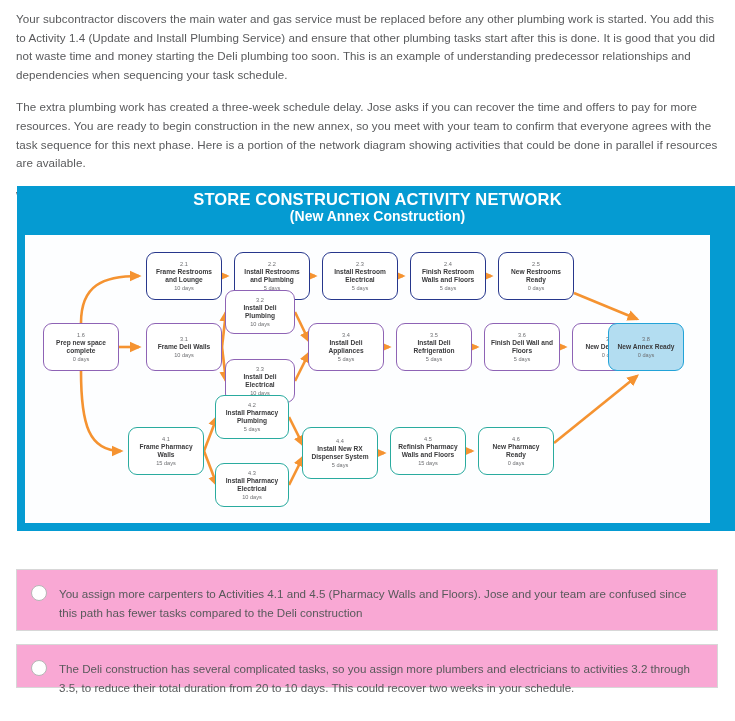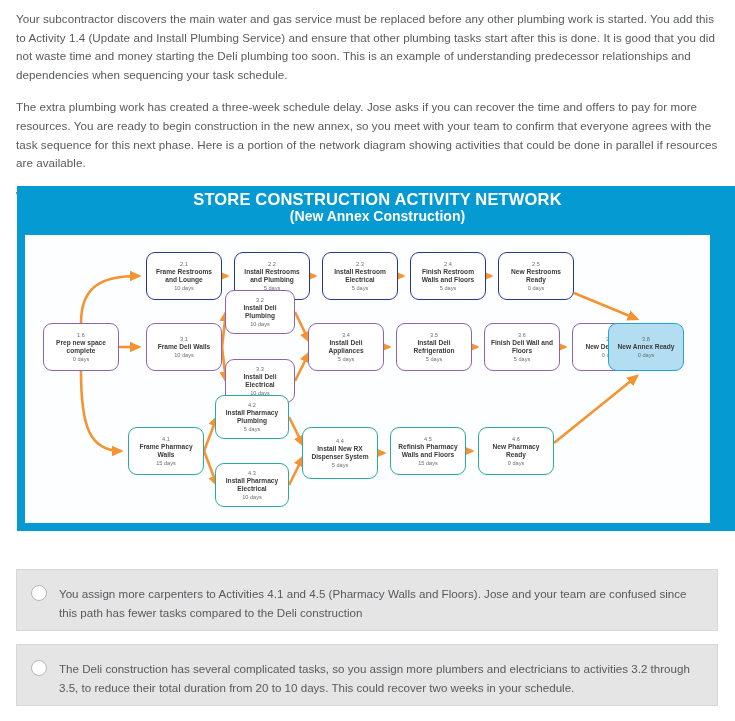--- a/index.html
+++ b/index.html
@@ -113,42 +113,42 @@
     background: #b3ddf1;
   }
 
   
   .option {
     position: absolute;
     left: 16px;
     width: 702px;
     box-sizing: border-box;
     border: 1px solid #d7d7d7;
-    background: #e5e5e5;
+    background: #f9a8d4;
     display: flex;
     align-items: flex-start;
     padding: 14px 16px 14px 14px;
   }
   .radio {
     flex: 0 0 auto;
     width: 14px;
     height: 14px;
     border: 1px solid #b6b6b6;
     border-radius: 50%;
     background: #fff;
     margin-top: 1px;
     margin-right: 12px;
   }
   .option-text {
     font-size: 11.6px;
     line-height: 19px;
     color: #58595b;
   }
   #option-0 { top: 569px; height: 62px; }
-  #option-1 { top: 644px; height: 62px; }
+  #option-1 { top: 644px; height: 44px; }
 </style>
 </head>
 <body>
 
 <div class="prose">
   <p>Your subcontractor discovers the main water and gas service must be replaced before any other plumbing work is started. You add this to Activity 1.4 (Update and Install Plumbing Service) and ensure that other plumbing tasks start after this is done. It is good that you did not waste time and money starting the Deli plumbing too soon. This is an example of understanding predecessor relationships and dependencies when sequencing your task schedule.</p>
   <p>The extra plumbing work has created a three-week schedule delay. Jose asks if you can recover the time and offers to pay for more resources. You are ready to begin construction in the new annex, so you meet with your team to confirm that everyone agrees with the task sequence for this next phase. Here is a portion of the network diagram showing activities that could be done in parallel if resources are available.</p>
   <p>Where do you assign more workers to speed up the project?</p>
 </div>
 

